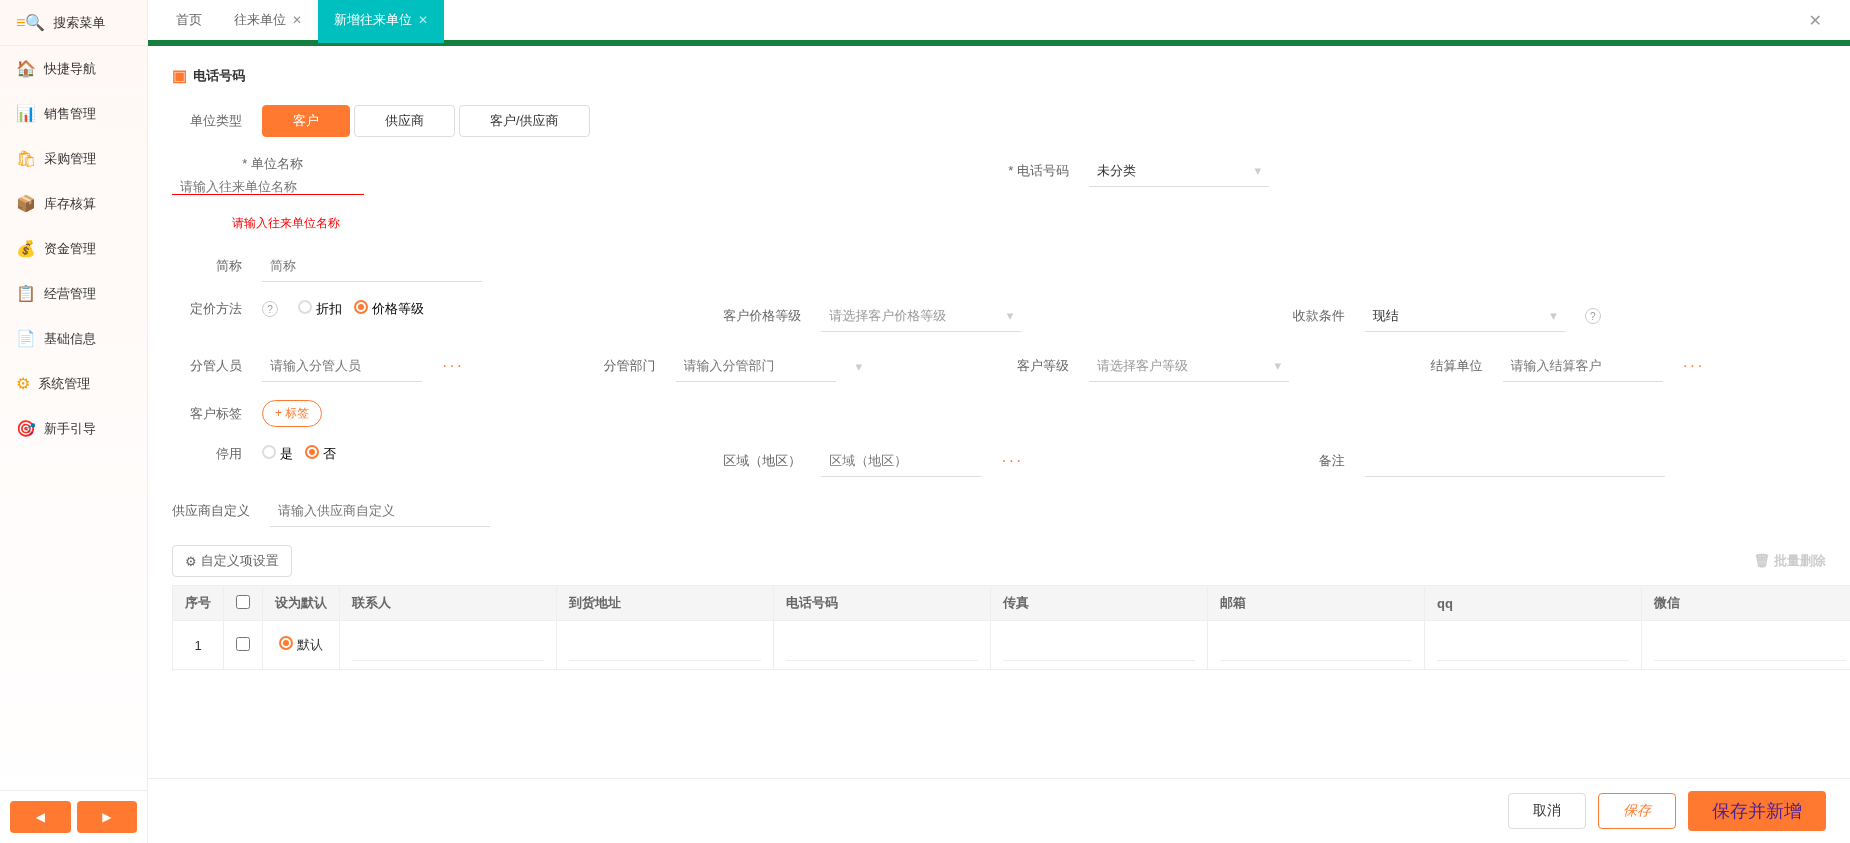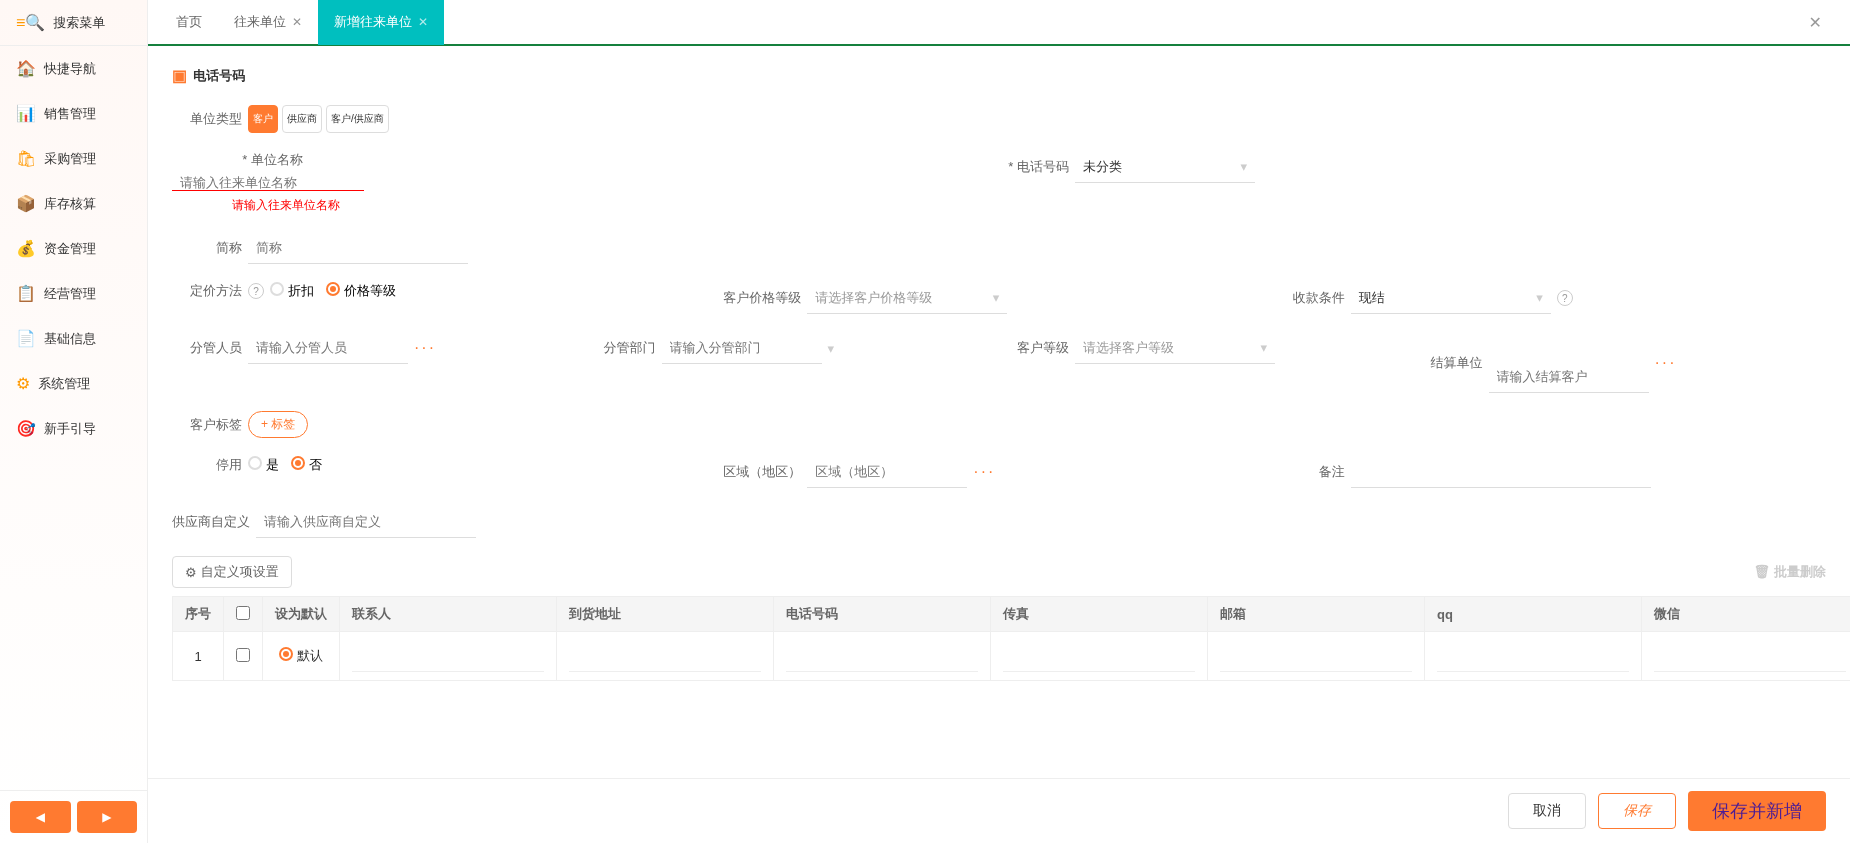--- a/index.html
+++ b/index.html
@@ -50,21 +50,21 @@
       flex-direction: column;
       background: #fff;
       overflow: hidden;
     }
 
     
     .tabs {
       display: flex;
       align-items: center;
       background: #fff;
-      border-bottom: 2px solid #15803d;
+      border-bottom: 6px solid #15803d;
       height: 46px;
       padding: 0 12px;
       gap: 0;
     }
     .tab {
       height: 46px;
       line-height: 46px;
       padding: 0 16px;
       cursor: pointer;
       font-size: 14px;
@@ -111,21 +111,21 @@
     .form-row {
       display: flex;
       align-items: flex-start;
       margin-bottom: 18px;
       flex-wrap: wrap;
       gap: 8px 0;
     }
     .form-group {
       display: flex;
       align-items: center;
-      gap: 6px;
+      gap: 20px;
       flex: 1;
       min-width: 280px;
     }
     .form-label {
       color: #666;
       white-space: nowrap;
       min-width: 70px;
       text-align: right;
     }
     .form-input {
@@ -159,27 +159,27 @@
       max-width: 200px;
     }
     .form-select .chevron { margin-left: auto; color: #ccc; }
     .form-select-value { color: #333; }
 
     .btn-group {
       display: flex;
       gap: 4px;
     }
     .btn-type {
-      padding: 6px 4px;
+      padding: 6px 30px;
       border: 1px solid #ddd;
       border-radius: 4px;
       cursor: pointer;
       background: #fff;
       color: #333;
-      font-size: 10px;
+      font-size: 13px;
     }
     .btn-type.active {
       background: #ff7a30;
       color: #fff;
       border-color: #ff7a30;
     }
 
     .radio-group { display: flex; align-items: center; gap: 12px; }
     .radio-item { display: flex; align-items: flex-start; gap: 4px; cursor: pointer; }
     .radio-circle {
@@ -473,21 +473,21 @@
       </div>
       <div class="form-group">
         <span class="form-label">客户等级</span>
         <div class="form-select">
           <span>请选择客户等级</span>
           <span class="chevron">▾</span>
         </div>
       </div>
       <div class="form-group">
         <span class="form-label">结算单位</span>
-        <input class="form-input" type="text" style="max-width: 160px; margin-top: 29px;" placeholder="请输入结算客户">
+        <input class="form-input" type="text" style="max-width: 160px;" placeholder="请输入结算客户">
         <span class="more-btn">···</span>
       </div>
     </div>
 
     <div class="form-row">
       <div class="form-group">
         <span class="form-label">客户标签</span>
         <button class="tag-btn">+ 标签</button>
       </div>
     </div>

